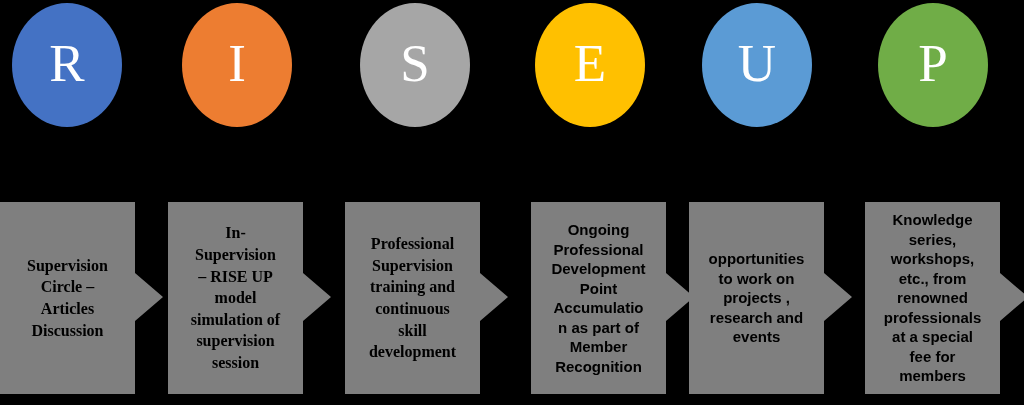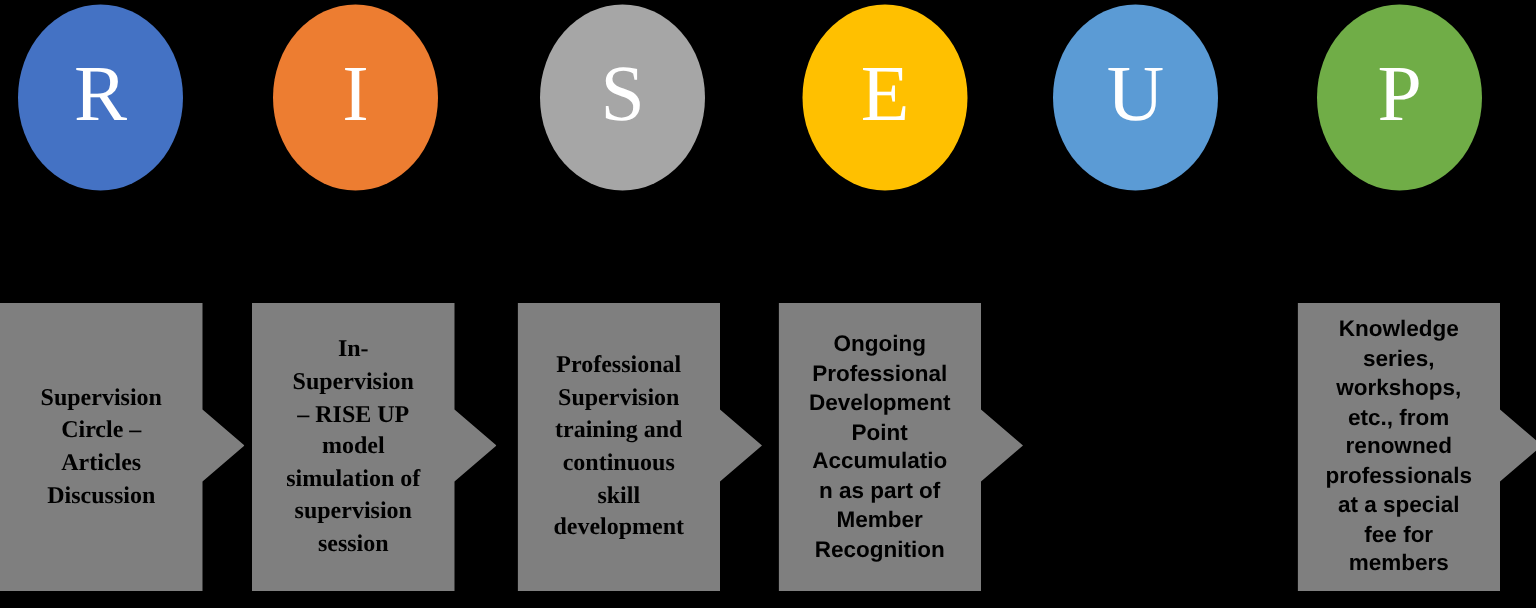--- a/index.html
+++ b/index.html
@@ -43,21 +43,21 @@
   
   .arrow-unit {
     position: absolute;
     top: 202px;
     width: 163px;
     height: 192px;
   }
   .a0 { left: 0px; }
   .a1 { left: 168px; padding-left: 48px; }
   .a2 { left: 345px; }
-  .a3 { left: 519px; }
+  .a3 { left: 531px; }
   .a4 { left: 689px; }
   .a5 { left: 865px; }
   .arrow-shape {
     position: absolute;
     left: 0; top: 0;
     width: 163px;
     height: 192px;
     clip-path: polygon(0 0, 135px 0, 135px 71px, 163px 95px, 135px 119px, 135px 192px, 0 192px);
   }
   .desc {
@@ -138,20 +138,28 @@
     <div class="arrow-shape" style="background: rgb(127, 127, 127);"></div>
     <div class="desc sans" style="color: rgb(0, 0, 0);">Ongoing
 Professional
 Development
 Point
 Accumulatio
 n as part of
 Member
 Recognition</div>
   </div>
+  <div class="arrow-unit a4">
+    <div class="arrow-shape" style="background: rgb(127, 127, 127);"></div>
+    <div class="desc sans" style="color: rgb(0, 0, 0);">opportunities
+to work on
+projects ,
+research and
+events</div>
+  </div>
   <div class="arrow-unit a5">
     <div class="arrow-shape" style="background: rgb(127, 127, 127);"></div>
     <div class="desc sans" style="color: rgb(0, 0, 0);">Knowledge
 series,
 workshops,
 etc., from
 renowned
 professionals
 at a special
 fee for

